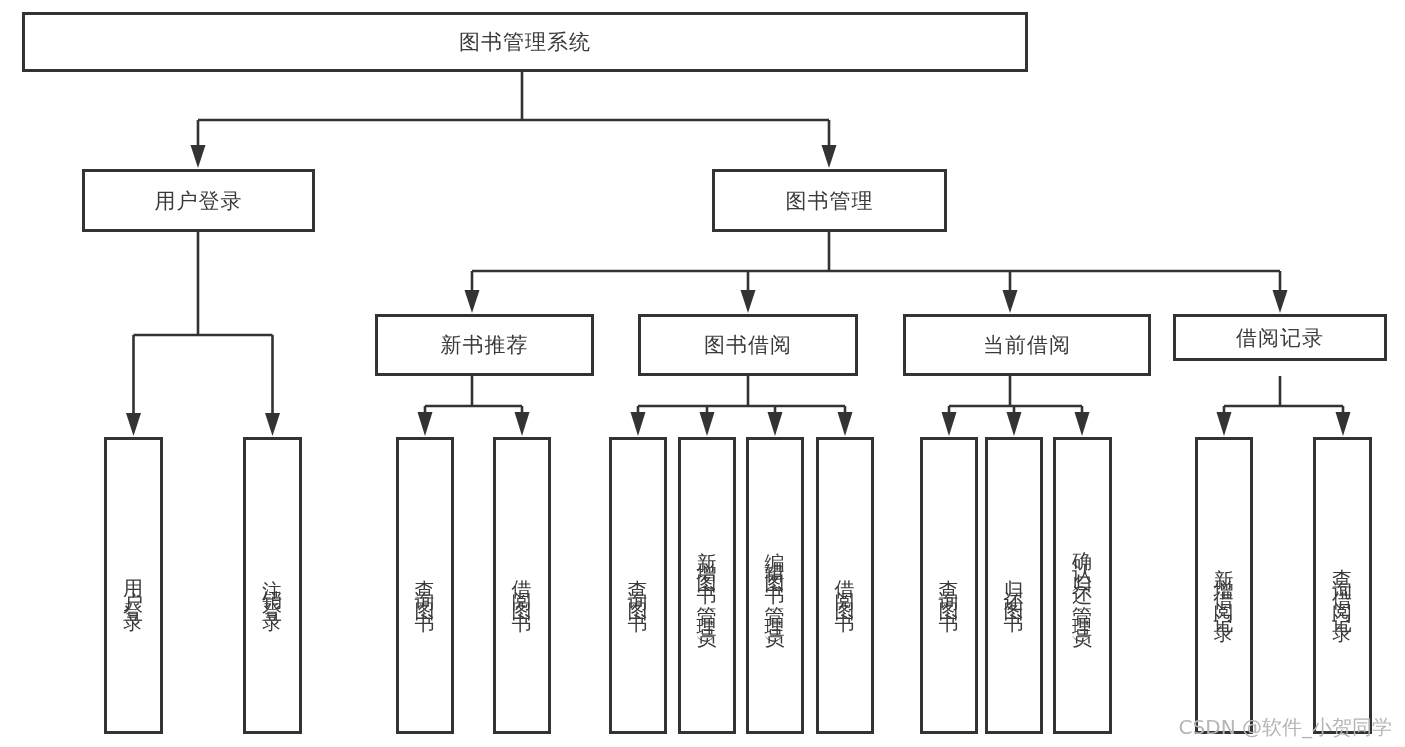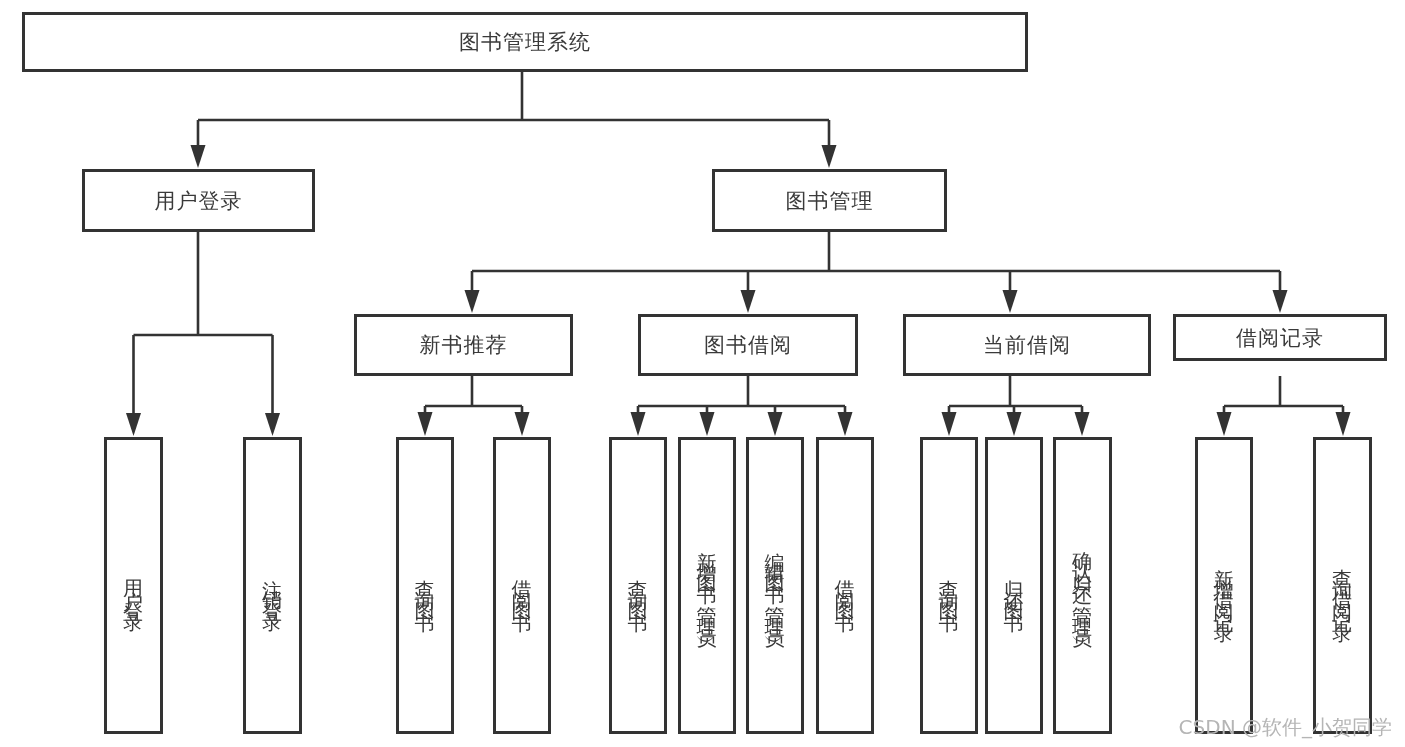--- a/index.html
+++ b/index.html
@@ -116,21 +116,21 @@
     <span>图书管理系统</span>
   </div>
 
   <div class="hbox" style="left:82px;top:169px;width:233px;height:63px;">
     <span>用户登录</span>
   </div>
   <div class="hbox" style="left:712px;top:169px;width:235px;height:63px;">
     <span>图书管理</span>
   </div>
 
-  <div class="hbox" style="left:354px;top:314px;width:219px;height:62px;">
+  <div class="hbox" style="left:375px;top:314px;width:219px;height:62px;">
     <span>新书推荐</span>
   </div>
   <div class="hbox" style="left:638px;top:314px;width:220px;height:62px;">
     <span>图书借阅</span>
   </div>
   <div class="hbox" style="left:903px;top:314px;width:248px;height:62px;">
     <span>当前借阅</span>
   </div>
   <div class="hbox" style="left:1173px;top:314px;width:214px;height:47px;">
     <span>借阅记录</span>

